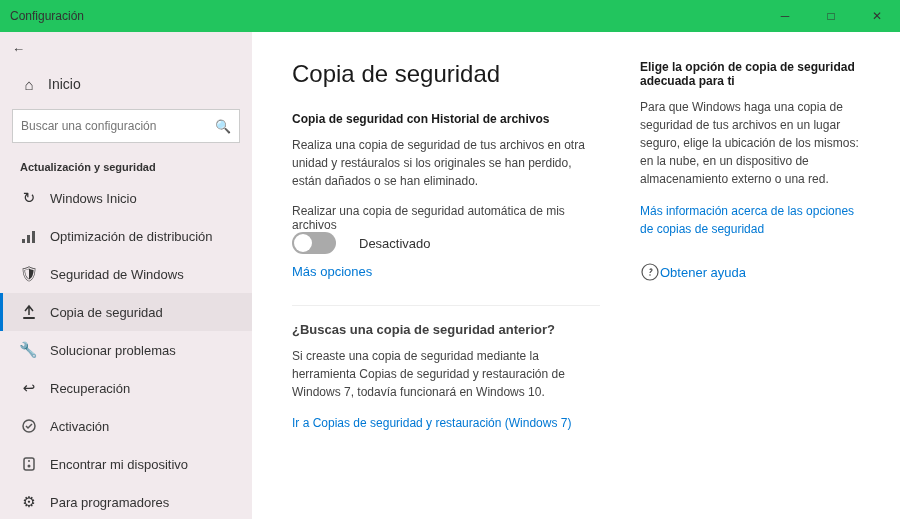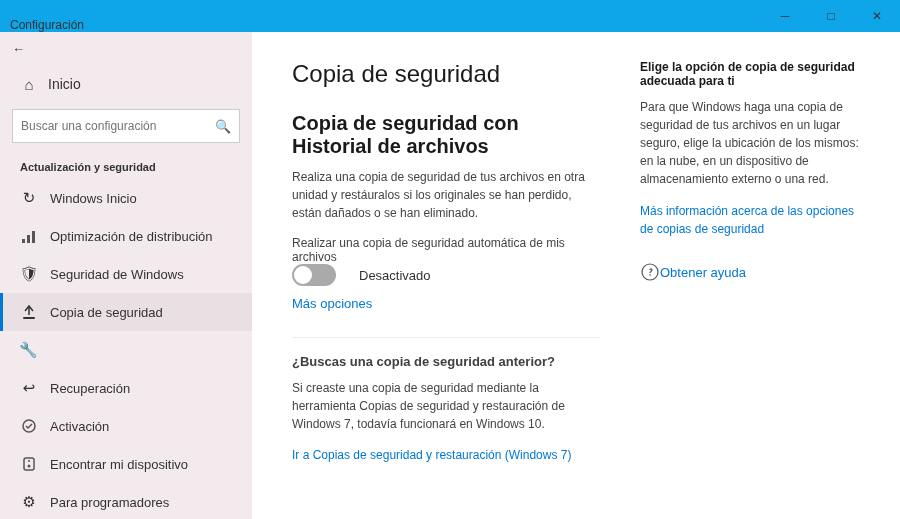--- a/index.html
+++ b/index.html
@@ -9,23 +9,23 @@
       background: #f2f2f2;
       width: 900px;
       height: 519px;
       overflow: hidden;
       display: flex;
       flex-direction: column;
     }
     
     .titlebar {
       display: flex;
-      align-items: flex-end;
+      align-items: center;
       justify-content: space-between;
-      background: #0ea5e9;
+      background: #22c55e;
       height: 32px;
       padding: 0 0 0 10px;
       flex-shrink: 0;
     }
     .titlebar-title {
       font-size: 12px;
       color: #333;
     }
     .titlebar-controls {
       display: flex;
@@ -157,21 +157,21 @@
       width: 220px;
       flex-shrink: 0;
     }
     .page-title {
       font-size: 24px;
       font-weight: 300;
       color: #1a1a1a;
       margin-bottom: 24px;
     }
     .section-title {
-      font-size: 20px;
+      font-size: 12px;
       font-weight: 600;
       color: #1a1a1a;
       margin-bottom: 10px;
     }
     .section-desc {
       font-size: 12px;
       color: #444;
       line-height: 1.5;
       margin-bottom: 14px;
     }
@@ -318,20 +318,21 @@
       <span class="sidebar-icon">
         <svg width="16" height="16" viewBox="0 0 16 16" fill="none">
           <path d="M8 2 L8 11 M4 7 L8 2 L12 7" stroke="#333" stroke-width="1.5" fill="none"></path>
           <rect x="2" y="13" width="12" height="2" rx="1" fill="#333"></rect>
         </svg>
       </span>
       <span>Copia de seguridad</span>
     </div>
     <div class="sidebar-item">
       <span class="sidebar-icon">🔧</span>
+      <span>Solucionar problemas</span>
     </div>
     <div class="sidebar-item">
       <span class="sidebar-icon">↩</span>
       <span>Recuperación</span>
     </div>
     <div class="sidebar-item">
       <span class="sidebar-icon">
         <svg width="16" height="16" viewBox="0 0 16 16" fill="none">
           <circle cx="8" cy="8" r="6" stroke="#555" stroke-width="1.5"></circle>
           <path d="M5 8 L7 10 L11 6" stroke="#555" stroke-width="1.5" fill="none"></path>

